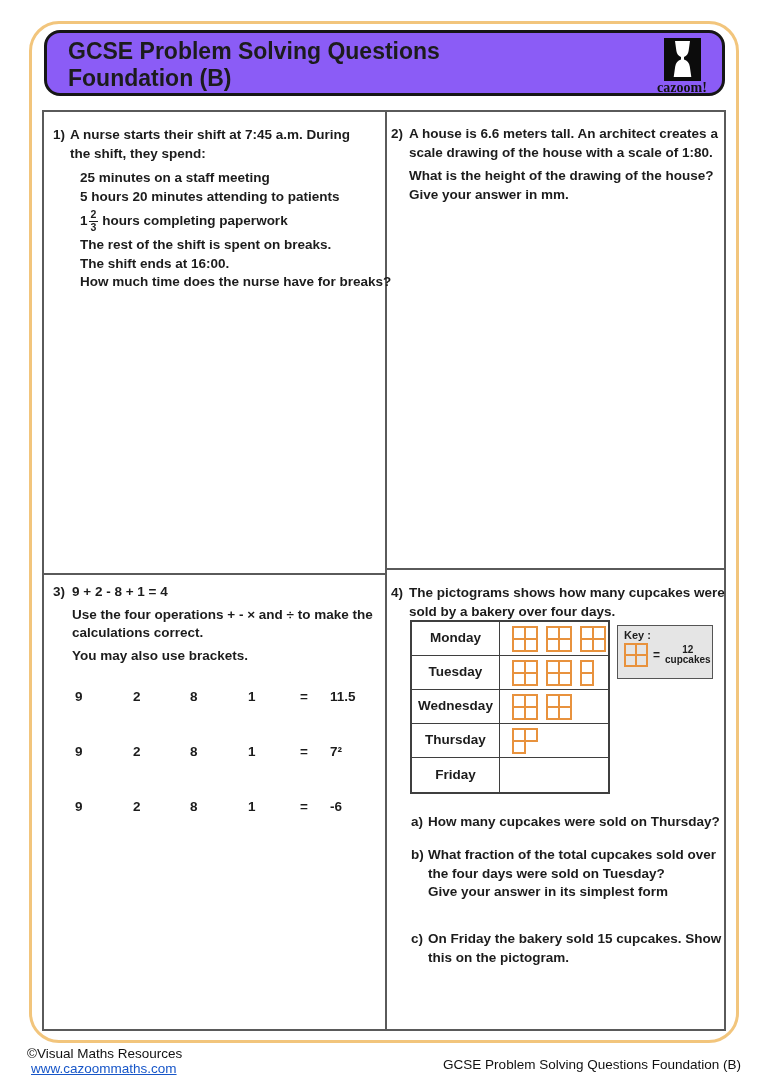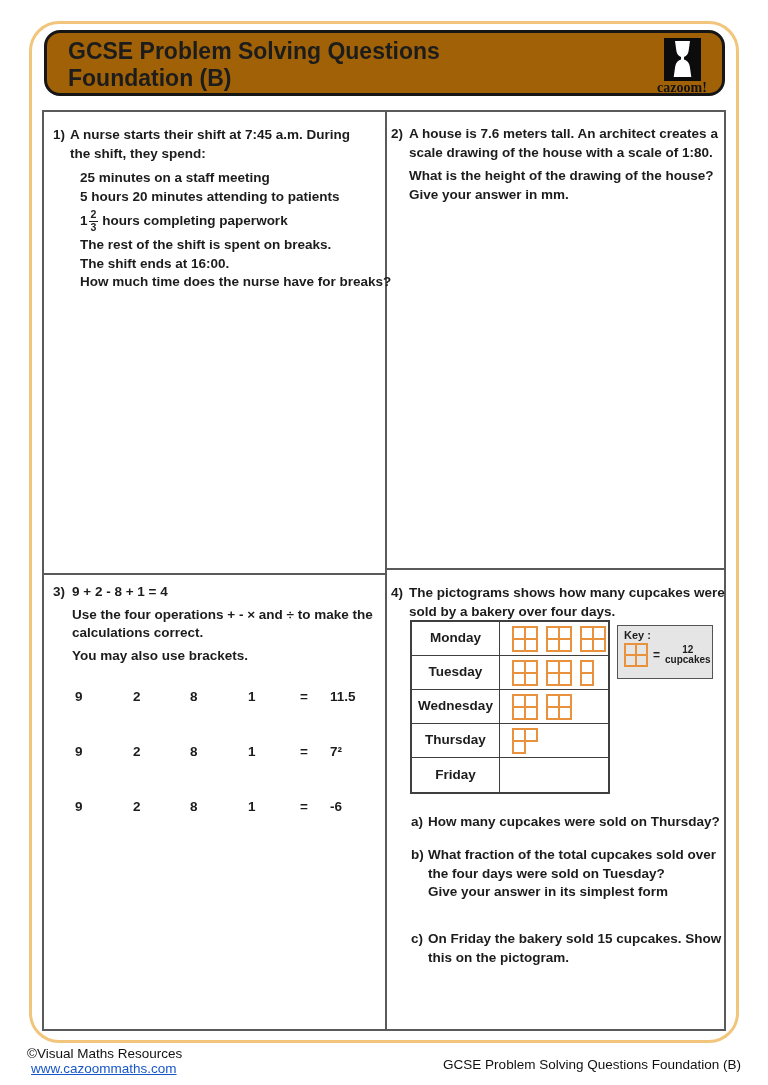--- a/index.html
+++ b/index.html
@@ -7,21 +7,21 @@
     font-family:"Liberation Sans", sans-serif; color:#1c1c1c; }
   body { position:relative; overflow:hidden; }
   .nw { white-space:nowrap; }
 
   
   .page-frame { position:absolute; left:29px; top:21px; width:710px; height:1022px;
     border:3px solid #F2C57C; border-radius:30px; background:#ffffff; }
 
   
   .header-box { position:absolute; left:44px; top:30px; width:681px; height:66px;
-    border:3px solid #161616; border-radius:16px; background:#a16207; }
+    border:3px solid #161616; border-radius:16px; background:#8b5cf6; }
   .title { position:absolute; left:21px; top:5px; font-size:23px; line-height:27px;
     font-weight:700; letter-spacing:0; }
   .logo { position:absolute; right:8px; top:5px; width:64px; text-align:center; }
   .logo-mark { display:block; margin:0 auto; }
   .logo-word { display:block; font-family:"Liberation Serif", serif; font-weight:700;
     font-size:14px; line-height:14px; margin-top:0px; color:#111; }
 
   
   .main-box { position:absolute; left:42px; top:110px; width:684px; height:921px;
     border:2px solid #5a5a5a; background:#fff; }
@@ -128,21 +128,21 @@
       </div>
       <div class="nw">The rest of the shift is spent on breaks.</div>
       <div class="nw">The shift ends at 16:00.</div>
       <div class="nw">How much time does the nurse have for breaks?</div>
     </div>
   </div>
 
   <div class="quad" id="q2">
     <div class="qhead" style="padding-left:18px;">
       <span class="qnum">2)</span>
-      <div class="nw">A house is 7.6 meters tall. An architect creates a</div>
+      <div class="nw">A house is 6.6 meters tall. An architect creates a</div>
       <div class="nw">scale drawing of the house with a scale of 1:80.</div>
       <div class="q2-para2">
         <div class="nw">What is the height of the drawing of the house?</div>
         <div class="nw">Give your answer in mm.</div>
       </div>
     </div>
   </div>
 
   <div class="quad" id="q3">
     <div class="qhead" style="padding-left:19px;">

